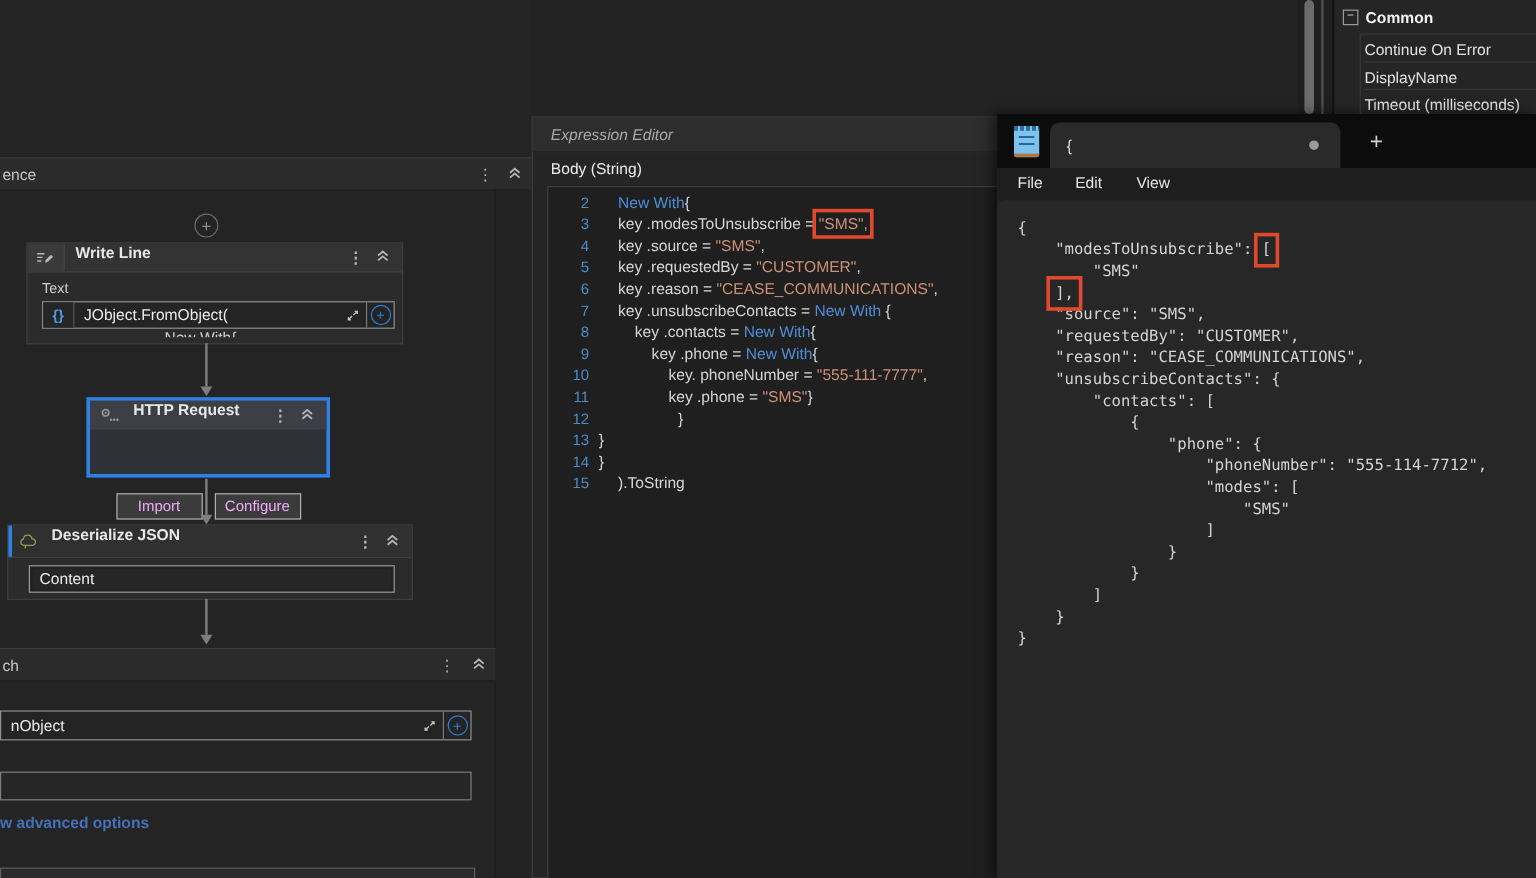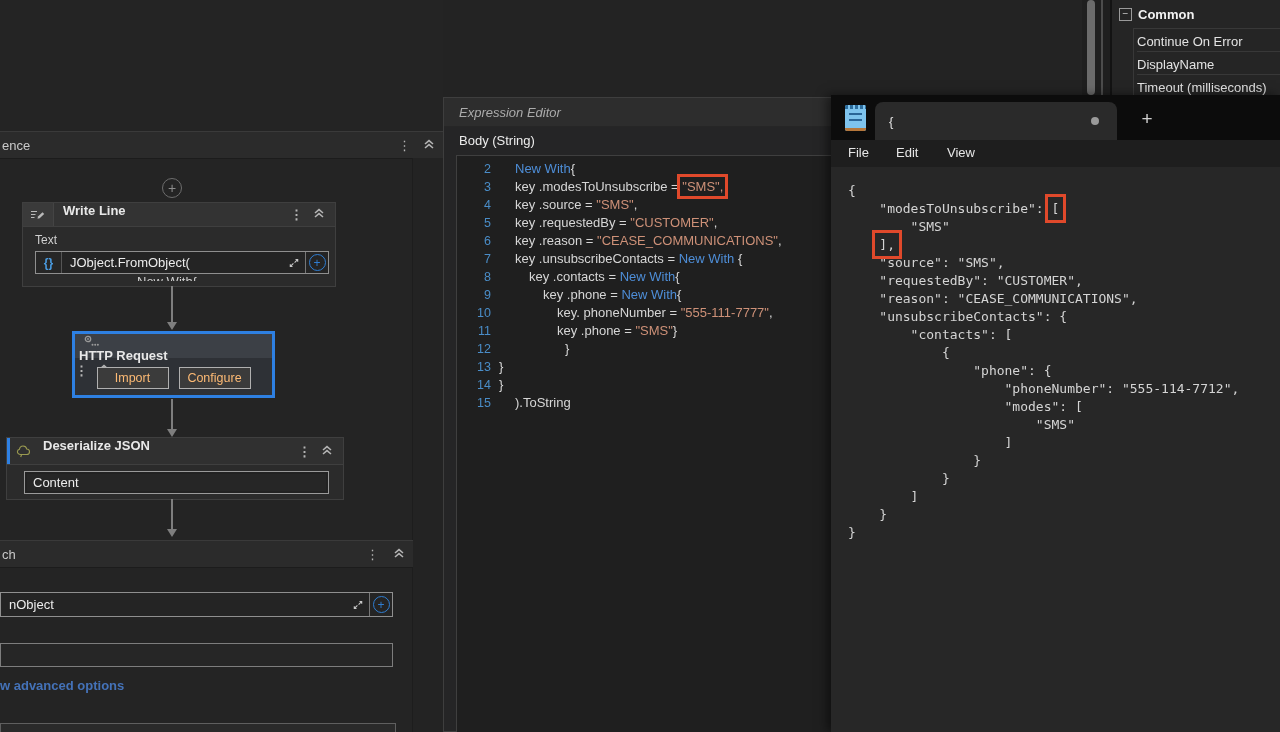--- a/index.html
+++ b/index.html
@@ -39,24 +39,24 @@
                      color:#4a9be0;background:#262626;border-right:1px solid #555;font-weight:bold;font-size:12px;}
   .expr-input .val{flex:1;display:flex;align-items:center;padding-left:8px;color:#ececec;white-space:nowrap;overflow:hidden;}
   .expr-input .tool{width:22px;display:flex;align-items:center;justify-content:center;}
   .expr-input .sep{border-left:1px solid #777;}
   .plus-blue{width:15px;height:15px;border:1.5px solid #2f7dd1;border-radius:50%;color:#2f7dd1;
              display:flex;align-items:center;justify-content:center;font-size:12px;line-height:1;}
   .clip-line{overflow:hidden;height:7px;color:#cfcfcf;padding-left:102px;white-space:nowrap;}
 
   
   #http-req{left:72px;top:331px;width:203px;height:67px;border:3px solid #2e80e2;background:#2e3136;box-sizing:border-box;}
-  #http-req .act-header{background:#3c4046;border-bottom:none;height:24px;flex-direction:column;}
+  #http-req .act-header{background:#3c4046;border-bottom:none;height:24px;}
   #http-req .btn-row{display:flex;gap:10px;justify-content:center;margin-top:9px;}
-  .dlg-btn{background:#3b3b3b;border:1px solid #b0b0b0;color:#fdba74;font-size:12.5px;
-           width:70px;height:20px;display:flex;align-items:center;justify-content:center;}
+  .dlg-btn{background:#3b3b3b;border:1px solid #b0b0b0;color:#f0abfc;font-size:12.5px;
+           width:70px;height:20px;display:flex;align-items:center;justify-content:center;margin-top:44px;}
 
   
   #deser{left:6px;top:437px;width:336px;height:61px;}
   #deser .act-header{height:26px;position:relative;background:#303030;}
   .accent-strip{position:absolute;left:0;top:0;width:3px;height:100%;background:#2e80e2;}
   .plain-input{background:#262626;border:1px solid #9a9a9a;box-shadow:inset 0 0 0 2px #222;
                display:flex;align-items:center;padding-left:8px;color:#ececec;}
 
   
   #fe-header{left:0;top:540px;width:413px;height:26px;background:#2b2b2b;

